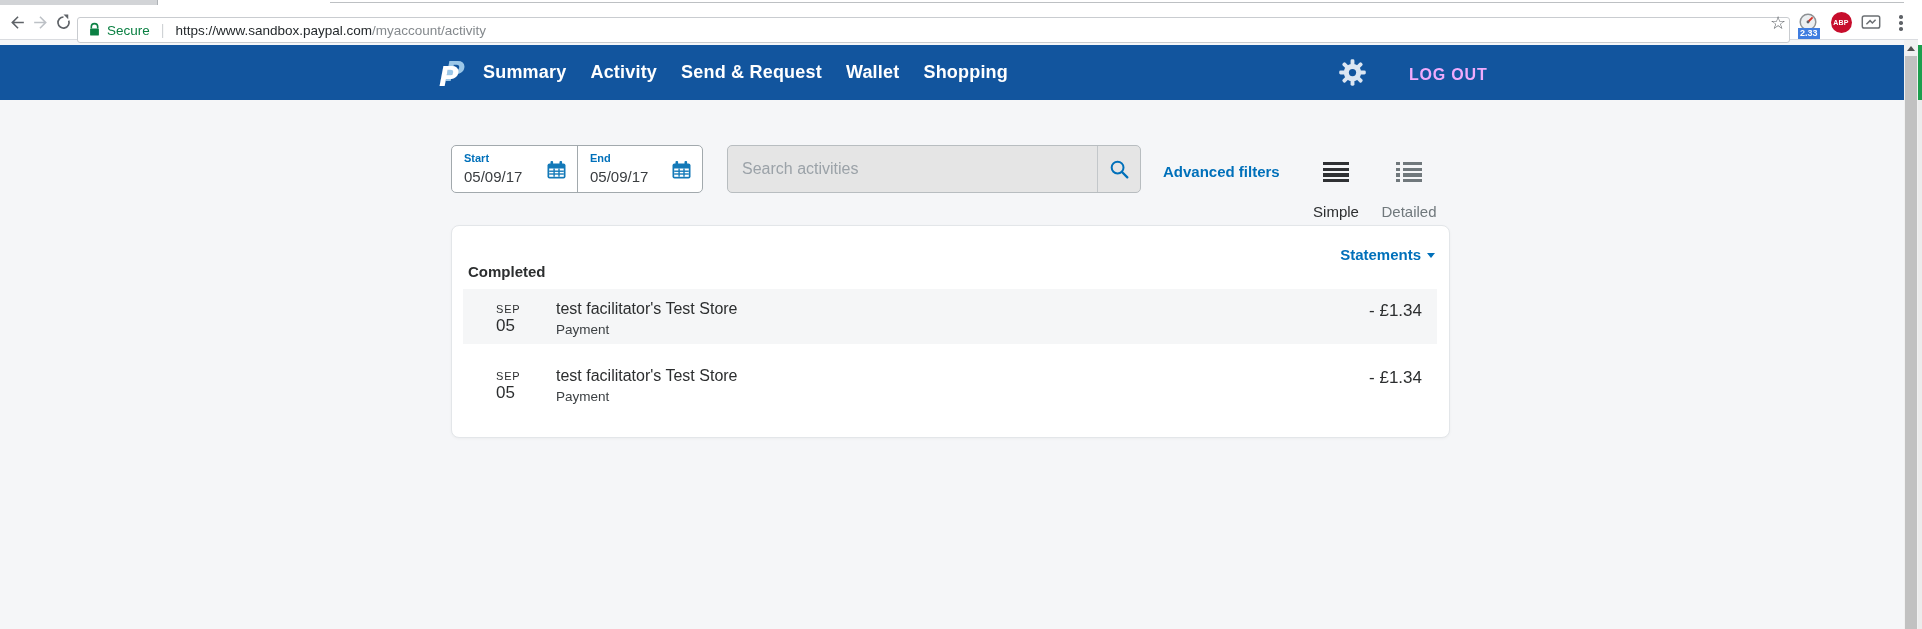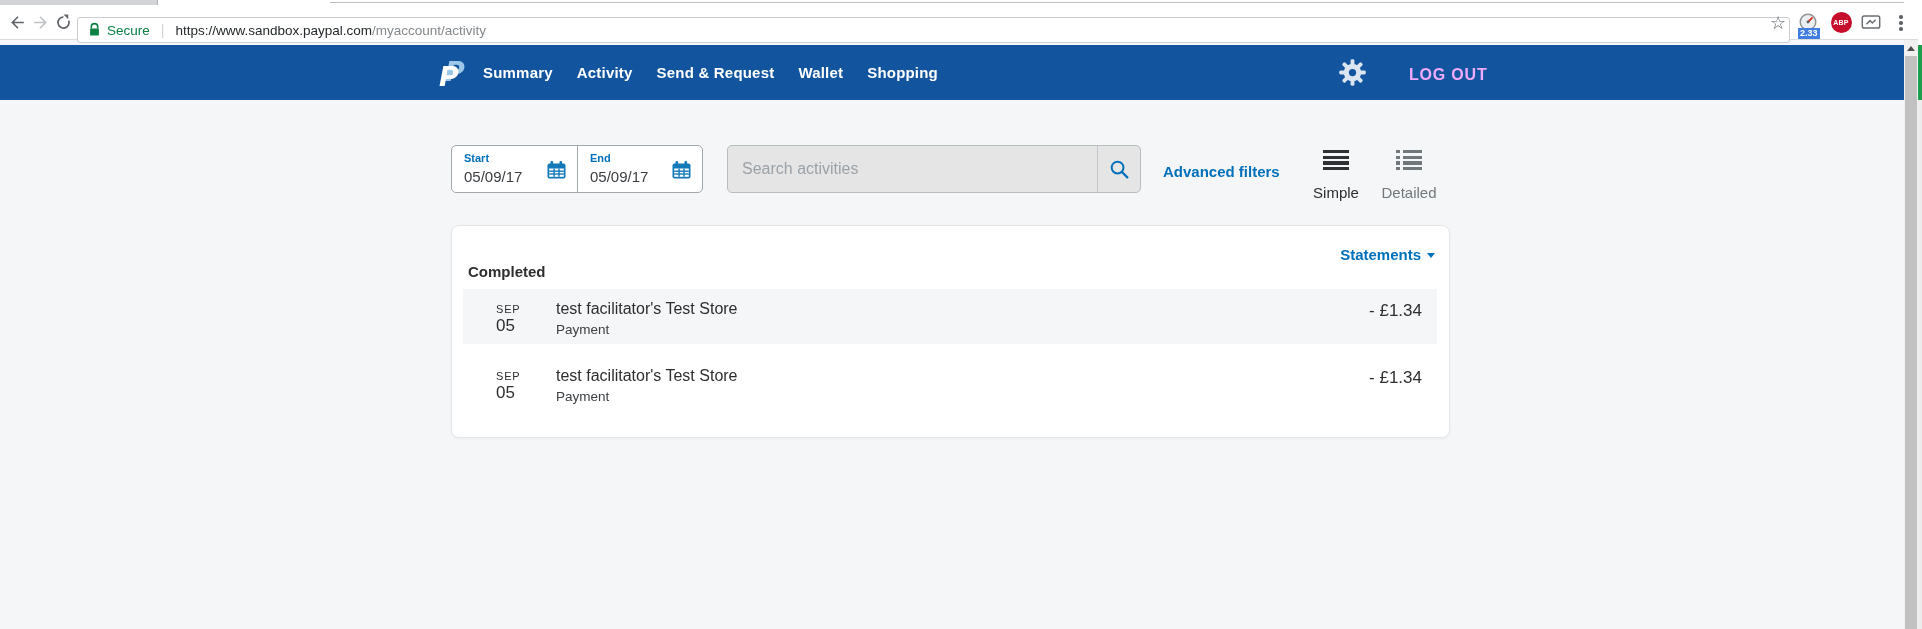--- a/index.html
+++ b/index.html
@@ -39,21 +39,21 @@
   .abp-circle { width:21px; height:21px; margin:1px auto; border-radius:50%; background:#c70d2c; color:#fff; font-size:7px; font-weight:bold; display:flex; align-items:center; justify-content:center; letter-spacing:0.2px; }
   .gauge-badge { position:absolute; left:1px; bottom:-4px; background:#3f7de0; color:#fff; font-size:9px; font-weight:bold; padding:0 2px; line-height:11px; }
   .ext-shot { left:1860px; }
   .menu-dots { position:absolute; left:1896px; top:8px; width:10px; height:20px; display:flex; flex-direction:column; align-items:center; justify-content:center; gap:2.5px; }
   .menu-dots i { width:3.5px; height:3.5px; border-radius:50%; background:#5f6368; }
 
   
   .navbar { position:absolute; left:0; top:45px; width:1922px; height:55px; background:#12559e; }
   .pp-logo { position:absolute; left:436px; top:9px; width:34px; height:38px; }
   .nav-links { position:absolute; left:483px; top:0; height:55px; display:flex; align-items:center; gap:24px; }
-  .nav-link { color:#ffffff; font-size:15px; font-weight:600; letter-spacing:0.2px; cursor:pointer; }
+  .nav-link { color:#ffffff; font-size:18px; font-weight:600; letter-spacing:0.2px; cursor:pointer; }
   .gear-btn { position:absolute; left:1338px; top:13px; width:29px; height:29px; }
   .logout { position:absolute; left:1393px; top:21px; color:#f0abfc; font-size:16px; font-weight:700; letter-spacing:0.8px; cursor:pointer;padding-left:16px; }
 
   
   .datebox {
     position:absolute; left:451px; top:145px; width:252px; height:48px;
     background:#fff; border:1px solid #a2a9ad; border-radius:5px; display:flex;
   }
   .datehalf { position:relative; width:126px; height:100%; padding:6px 0 0 12px; }
   .datehalf.end { border-left:1px solid #a2a9ad; }
@@ -64,21 +64,21 @@
   .searchbox {
     position:absolute; left:727px; top:145px; width:414px; height:48px;
     background:#e5e5e5; border:1px solid #b8bdc0; border-radius:5px; display:flex; align-items:center;
   }
   .search-input { flex:1; height:100%; border:none; outline:none; background:transparent; padding:0 14px; font-size:16px; color:#3a3d40; font-family:"Liberation Sans", sans-serif; }
   .search-input::placeholder { color:#9ba2a8; opacity:1; }
   .search-iconcell { width:43px; height:100%; border-left:1px solid #c3c7ca; display:flex; align-items:center; justify-content:center; cursor:pointer; }
 
   .adv-filters { position:absolute; left:1163px; top:163px; color:#0070ba; font-size:15px; font-weight:700; cursor:pointer; }
 
-  .viewtoggle { position:absolute; top:150px; display:flex; flex-direction:column; align-items:center; gap:14px; cursor:pointer; }
+  .viewtoggle { position:absolute; top:162px; display:flex; flex-direction:column; align-items:center; gap:21px; cursor:pointer; }
   .vt-simple { left:1310px; width:52px; }
   .vt-detailed { left:1378px; width:62px; }
   .icon-simple { display:flex; flex-direction:column; gap:2.5px; }
   .icon-simple i { width:26px; height:3.2px; background:#2f3134; }
   .icon-detailed { display:flex; flex-direction:column; gap:2.5px; }
   .icon-detailed span { display:flex; gap:3px; }
   .icon-detailed i { height:3.2px; background:#70787c; }
   .icon-detailed .d { width:4px; }
   .icon-detailed .l { width:19px; }
   .vt-label-simple { font-size:15px; color:#2c2e2f; }

